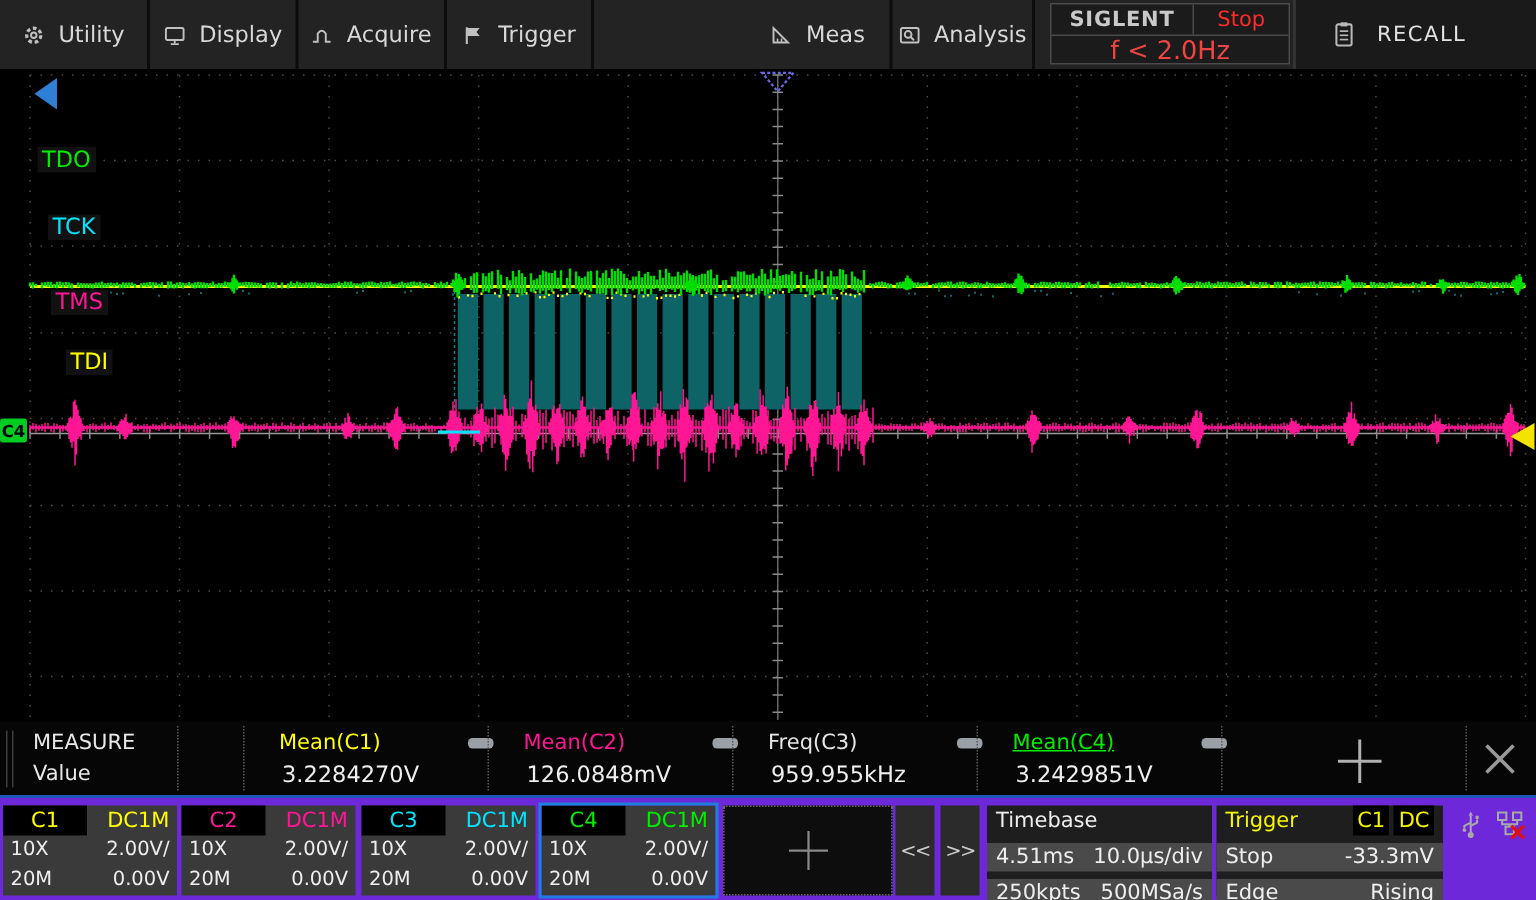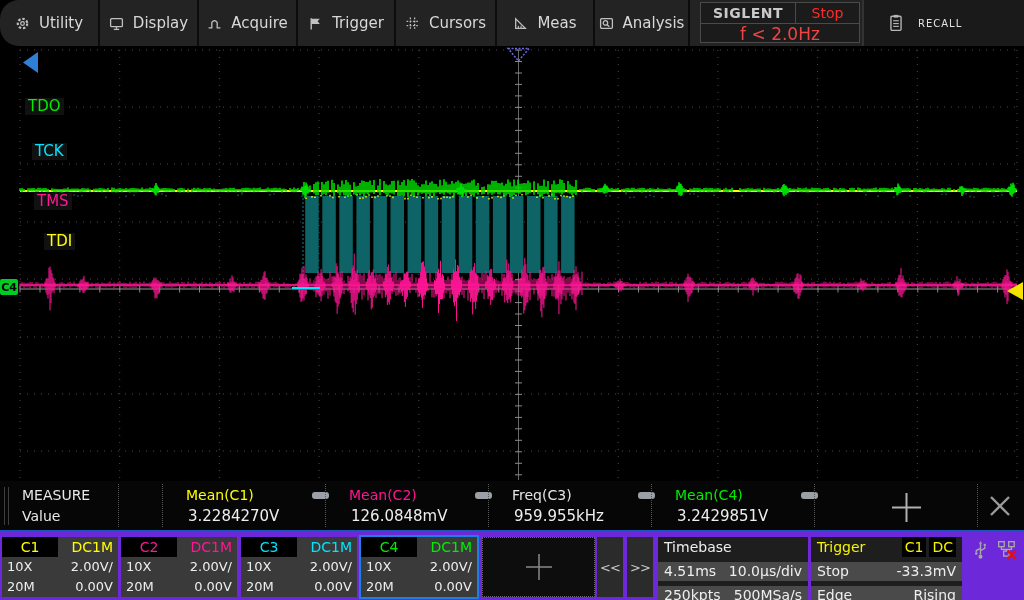--- a/index.html
+++ b/index.html
@@ -1,32 +1,32 @@
 <!DOCTYPE html>
 <html><head>
 <meta charset="utf-8">
 <style>
   html,body{margin:0;padding:0;}
   body{width:1024px;height:600px;background:#000;position:relative;overflow:hidden;
        font-family:"DejaVu Sans","Liberation Sans",sans-serif;color:#e0e0e0;}
   
-  .topbar{position:absolute;top:0;left:0;width:1024px;height:46px;background:#232323;border-radius:19px;}
+  .topbar{position:absolute;top:0;left:0;width:1024px;height:46px;background:#232323;}
   .menu-item{position:absolute;top:0;height:46px;display:flex;align-items:center;justify-content:center;
              gap:9px;font-size:15px;color:#d8d8d8;border-right:2px solid #0c0c0c;box-sizing:border-box;cursor:default;}
   .menu-item svg{flex:0 0 auto;}
   .sig-box{position:absolute;left:700px;top:2px;width:160px;height:41px;border:1px solid #4a4a4a;
            background:#1b1b1b;box-sizing:border-box;}
   .sig-top{display:flex;height:20px;border-bottom:1px solid #4a4a4a;}
   .sig-brand{width:94px;border-right:1px solid #4a4a4a;display:flex;align-items:center;justify-content:center;
              font-weight:bold;font-size:14px;letter-spacing:0.5px;color:#c9c9c9;}
   .sig-state{flex:1;display:flex;align-items:center;justify-content:center;font-size:14px;color:#ff2a2a;}
   .sig-freq{height:19px;display:flex;align-items:center;justify-content:center;font-size:17px;color:#ef4444;}
   .recall{position:absolute;left:862px;top:0;width:162px;height:46px;background:#1a1a1a;
           border-left:2px solid #333;display:flex;align-items:center;gap:14px;padding-left:24px;box-sizing:border-box;
-          font-size:10px;letter-spacing:1px;color:#e2e2e2;}
+          font-size:14px;letter-spacing:1px;color:#e2e2e2;}
   
   .wavearea{position:absolute;top:46px;left:0;width:1024px;height:435px;background:#000;}
   .wave-label{position:absolute;padding:0 3px;background:rgba(18,18,18,0.92);font-size:15px;line-height:17px;}
   .chan-chip{position:absolute;left:0;top:233px;width:18px;height:16px;background:#00cc22;color:#000;
              font-size:11px;font-weight:bold;display:flex;align-items:center;justify-content:center;border-radius:2px;}
   
   .measure{position:absolute;top:481px;left:0;width:1024px;height:49px;background:#060606;padding-left:12px;}
   .grip{position:absolute;top:6px;width:1px;height:38px;background:#3d3d3d;}
   .m-title{position:absolute;left:22px;top:6px;font-size:14px;color:#e8e8e8;}
   .m-value-label{position:absolute;left:22px;top:27px;font-size:14px;color:#e8e8e8;}
@@ -79,31 +79,20 @@
       <path d="M1.5,11 L4.5,11 L4.5,6 Q7,2.5 9.5,6 L9.5,11 L12.5,11" fill="none" stroke="#c0c0c0" stroke-width="1.2"></path>
     </svg>
     <span>Acquire</span>
   </div>
   <div class="menu-item" style="left:298px;width:98px">
     <svg width="15" height="15" viewBox="0 0 14 14">
       <line x1="3" y1="2" x2="3" y2="12.5" stroke="#c0c0c0" stroke-width="1.3"></line>
       <path d="M3,2.5 H11 L9,5 L11,7.5 H3 Z" fill="#c0c0c0"></path>
     </svg>
     <span>Trigger</span>
-  </div>
-  <div class="menu-item" style="left:396px;width:101px">
-    <svg width="15" height="15" viewBox="0 0 14 14">
-      <g stroke="#c0c0c0" stroke-width="1.2" stroke-dasharray="1.5 1.5">
-        <line x1="5" y1="1.5" x2="5" y2="12.5"></line>
-          <line x1="9" y1="1.5" x2="9" y2="12.5"></line>
-        <line x1="1.5" y1="5" x2="12.5" y2="5"></line>
-          <line x1="1.5" y1="9" x2="12.5" y2="9"></line>
-      </g>
-    </svg>
-    <span>Cursors</span>
   </div>
   <div class="menu-item" style="left:497px;width:98px">
     <svg width="15" height="15" viewBox="0 0 14 14">
       <polygon points="2.5,11.5 11.5,11.5 2.5,2.5" fill="none" stroke="#c0c0c0" stroke-width="1.2"></polygon>
       <line x1="5" y1="9" x2="5" y2="11.5" stroke="#c0c0c0" stroke-width="1"></line>
       <line x1="7.5" y1="9" x2="7.5" y2="11.5" stroke="#c0c0c0" stroke-width="1"></line>
     </svg>
     <span>Meas</span>
   </div>
   <div class="menu-item" style="left:595px;width:95px">
@@ -212,21 +201,21 @@
     <div class="lab" style="color: rgb(255, 22, 149);">Mean(C2)</div>
     <div class="val">126.0848mV</div>
     <div class="minus-btn"></div>
   </div>
   <div class="m-col" style="left:488px">
     <div class="lab" style="color: #e5e5e5;">Freq(C3)</div>
     <div class="val">959.955kHz</div>
     <div class="minus-btn"></div>
   </div>
   <div class="m-col" style="left:651px">
-    <div class="lab" style="color: rgb(0, 238, 0);">Mean(C4)</div>
+    <div class="lab" style="color: rgb(0, 238, 0); text-decoration: underline;">Mean(C4)</div>
     <div class="val">3.2429851V</div>
     <div class="minus-btn"></div>
   </div>
 
   <div class="m-sep" style="left:118px"></div>
   <div class="m-sep" style="left:162px"></div>
   <div class="m-sep" style="left:325px"></div>
   <div class="m-sep" style="left:488px"></div>
   <div class="m-sep" style="left:651px"></div>
   <div class="m-sep" style="left:814px"></div>

